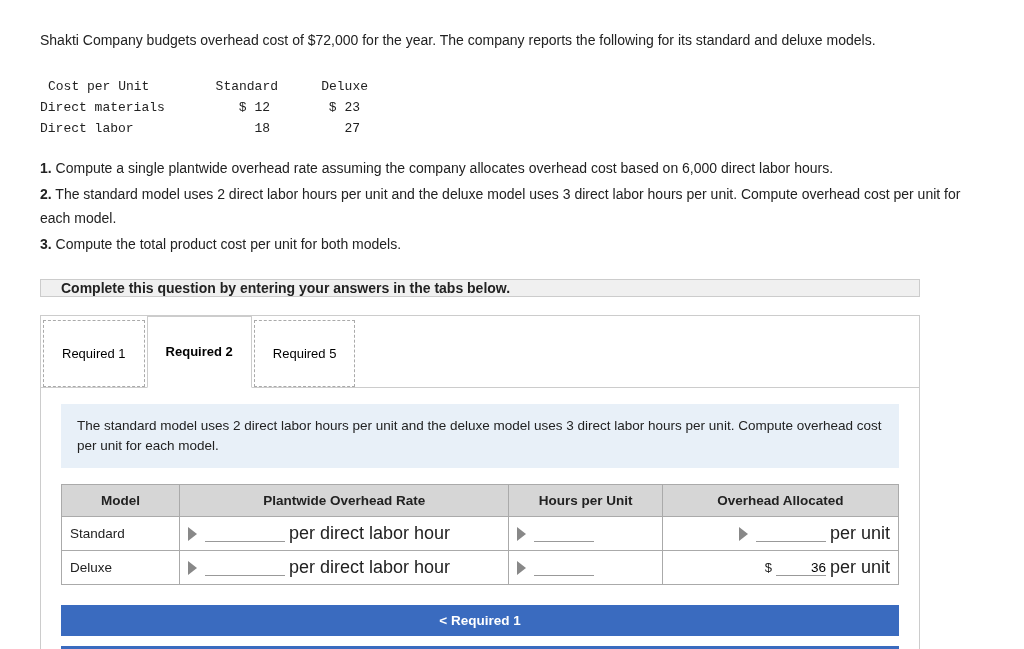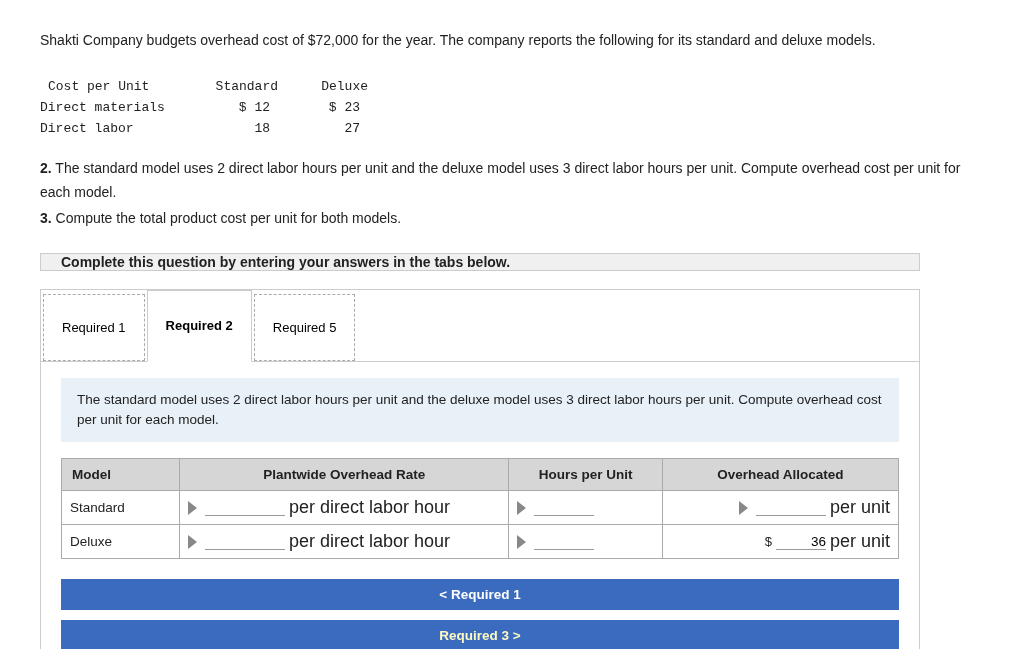--- a/index.html
+++ b/index.html
@@ -102,21 +102,21 @@
       margin-bottom: 20px;
       font-size: 13.5px;
     }
     .answer-table th {
       background: #d6d6d6;
       font-weight: bold;
       text-align: center;
       padding: 8px 10px;
       border: 1px solid #aaa;
     }
-    .answer-table th.left { text-align: left; margin-top: 44px; }
+    .answer-table th.left { text-align: center; margin-top: 44px; }
     .answer-table td {
       border: 1px solid #aaa;
       padding: 6px 8px;
       vertical-align: middle;
     }
     .answer-table td.model-cell {
       width: 100px;
       font-size: 13.5px;
     }
     .answer-table td.rate-cell {
@@ -202,20 +202,21 @@
     <span class="dlx">$ 23</span>
   </div>
   <div class="row">
     <span class="label">Direct labor</span>
     <span class="std">18</span>
     <span class="dlx">27</span>
   </div>
 </div>
 
 <div class="questions">
+  <p><strong>1.</strong> Compute a single plantwide overhead rate assuming the company allocates overhead cost based on 6,000 direct labor hours.</p>
   <p>
     <strong>2.</strong> <span> The standard model uses 2 direct labor hours per unit and the deluxe model uses 3 direct labor hours per unit. Compute overhead cost per unit for each model.</span>
   </p>
   <p><strong>3.</strong> Compute the total product cost per unit for both models.</p>
 </div>
 
 <div class="question-box">
   <span class="question-box-text">Complete this question by entering your answers in the tabs below.</span>
 </div>
 

